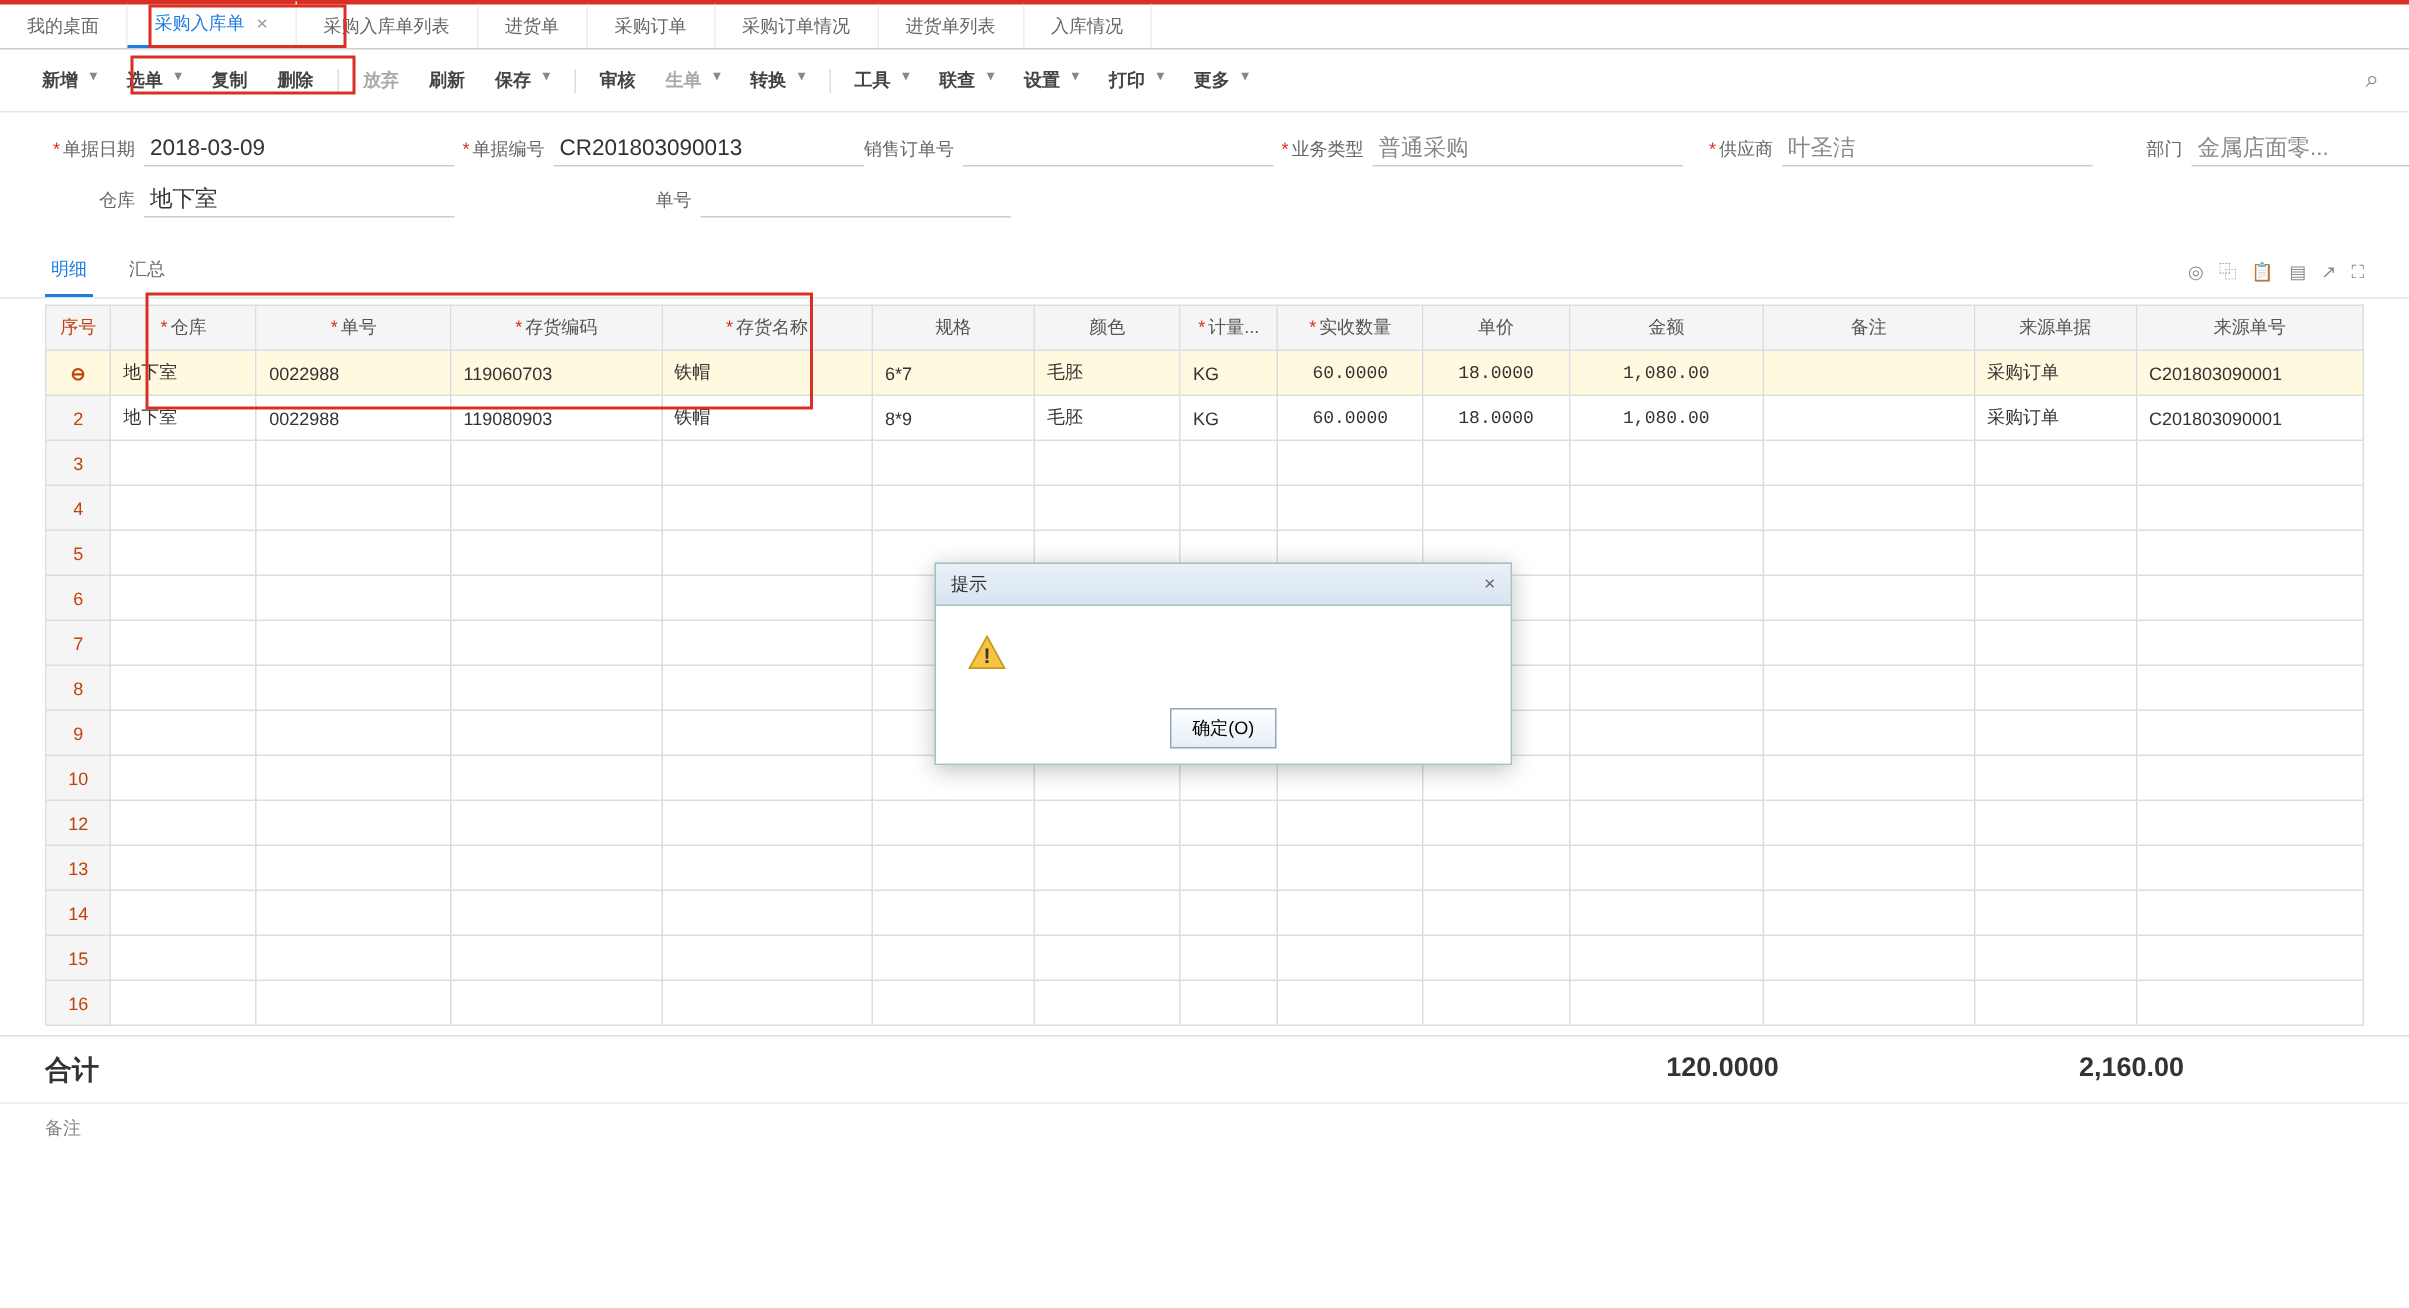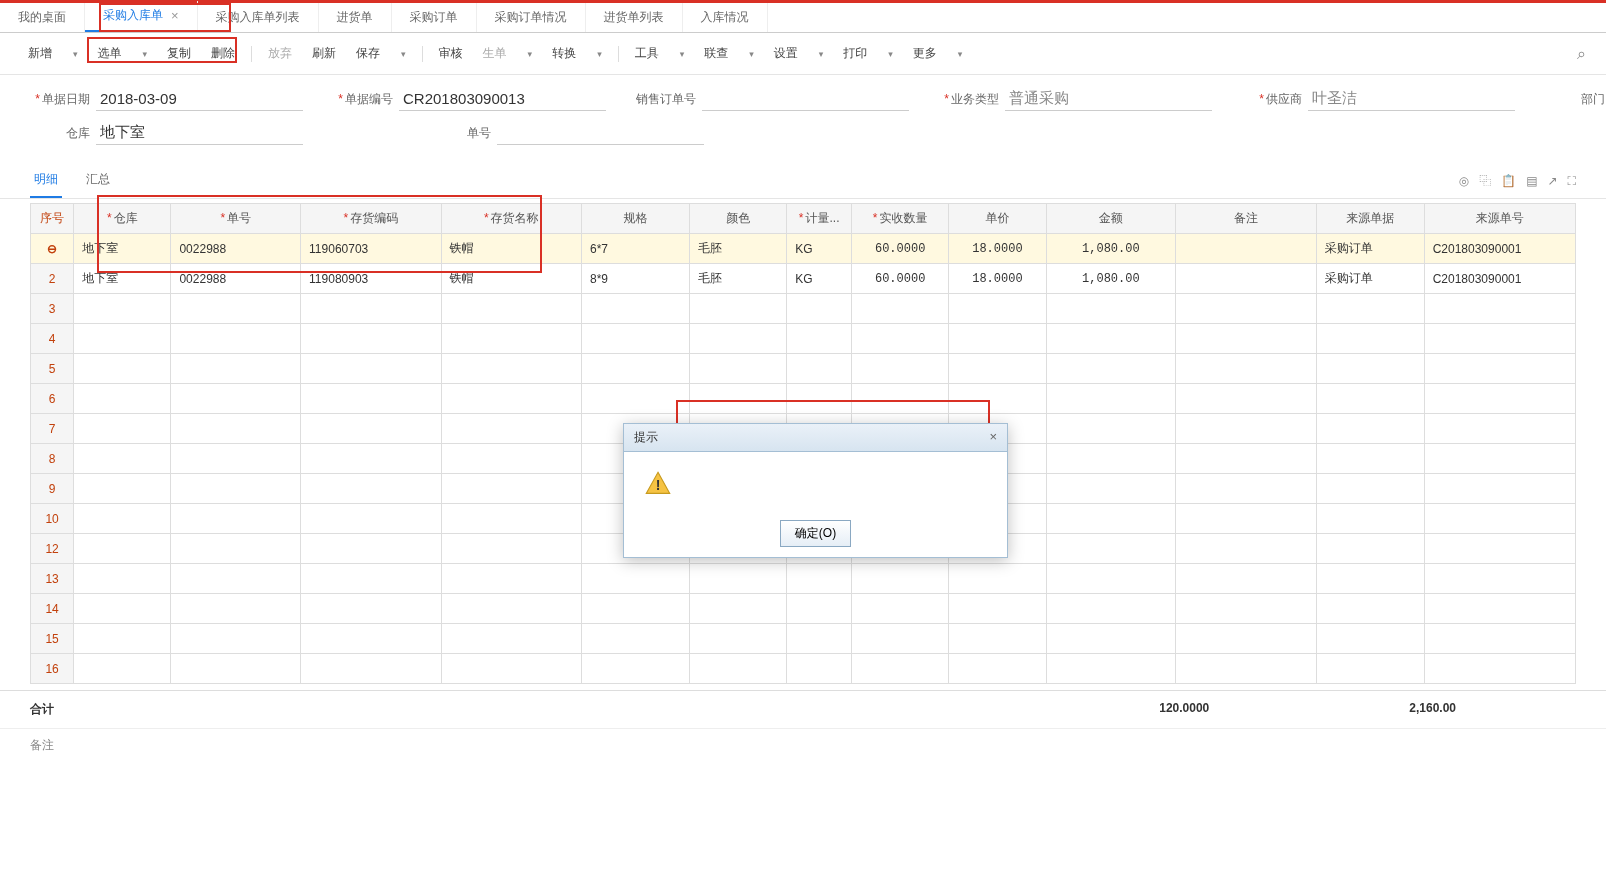--- a/index.html
+++ b/index.html
@@ -3,53 +3,53 @@
   <meta charset="utf-8">
   <style>
     * { box-sizing: border-box; margin: 0; padding: 0; font-family: "Microsoft YaHei", sans-serif; }
     body { font-size: 12px; color: #333; background: #fff; overflow: hidden; }
     .topbar { height: 3px; background: #d93025; }
     .tabs { display: flex; border-bottom: 1px solid #ccc; height: 30px; align-items: flex-end; }
     .tab { padding: 6px 18px; color: #666; cursor: pointer; border-right: 1px solid #eee; display: flex; align-items: center; }
     .tab.active { color: #1e7be4; border-bottom: 2px solid #1e7be4; position: relative; }
     .tab .close { margin-left: 8px; color: #999; font-size: 13px; }
     .toolbar { display: flex; align-items: center; padding: 8px 20px; border-bottom: 1px solid #e5e5e5; gap: 4px; }
-    .tb-item { padding: 4px 8px; color: #444; cursor: pointer; display: flex; align-items: center; gap: 21px; }
+    .tb-item { padding: 4px 8px; color: #444; cursor: pointer; display: flex; gap: 8px; font-weight: bold; }
     .tb-item.disabled { color: #aaa; }
     .tb-sep { width: 1px; height: 16px; background: #ddd; margin: 0 4px; }
     .caret { font-size: 9px; color: #888; }
     .tb-right { margin-left: auto; display: flex; gap: 8px; }
     .form-area { padding: 12px 30px 8px; }
-    .form-row { display: flex; gap: 30px; margin-bottom: 10px; align-items: center; }
+    .form-row { display: flex; margin-bottom: 10px; align-items: center; }
     .field { display: flex; align-items: center; gap: 6px; }
     .field label { color: #666; min-width: 60px; text-align: right; font-size: 12px; }
     .req::before { content: "*"; color: #d93025; margin-right: 2px; }
     .field input { border: none; border-bottom: 1px solid #ccc; padding: 3px 4px; font-size: 15px; min-width: 120px; color: #333; }
     .field input:read-only { color: #888; }
     .subtabs { display: flex; gap: 20px; padding: 0 30px; border-bottom: 1px solid #e5e5e5; position: relative; }
     .subtab { padding: 8px 4px; color: #666; cursor: pointer; }
     .subtab.active { color: #1e7be4; border-bottom: 2px solid #1e7be4; }
     .subtab-icons { margin-left: auto; display: flex; gap: 10px; align-items: center; color: #888; }
     .grid-wrap { padding: 4px 30px 0; }
     table { border-collapse: collapse; width: 100%; table-layout: fixed; }
     th, td { border: 1px solid #ddd; padding: 6px 8px; text-align: left; font-size: 12px; height: 30px; overflow: hidden; white-space: nowrap; }
     th { background: #f5f5f5; color: #555; font-weight: normal; text-align: center; }
     th .req-h::before { content: "*"; color: #d93025; margin-right: 2px; }
     .col-seq { width: 40px; text-align: center; background: #f5f5f5; color: #c2410c; }
     .row-hl td { background: #fff9e0; }
     .row-hl .col-seq { background: #fff9e0; }
     .num { text-align: center; font-family: Liberation Mono, monospace; }
-    .footer-sum { display: flex; padding: 10px 30px; border-top: 1px solid #ddd; font-size: 12px; color: #333; margin-top: 6px; }
+    .footer-sum { display: flex; padding: 10px 30px; border-top: 1px solid #ddd; font-size: 18px; color: #333; margin-top: 6px; }
     .footer-sum .lbl { font-weight: bold; }
     .footer-sum .v1 { margin-left: auto; margin-right: 200px; font-weight: bold; }
     .footer-sum .v2 { margin-right: 120px; font-weight: bold; }
     .remark-row { padding: 8px 30px; color: #888; border-top: 1px solid #eee; }
     
     .hl-box { position: absolute; border: 2px solid #d93025; pointer-events: none; z-index: 20; }
-    .dialog { position: absolute; top: 375px; left: 623px; width: 385px; background: #bef264; border: 1px solid #a4bed4; box-shadow: 0 3px 15px rgba(0,0,0,.25); z-index: 110; margin-top: 48px; }
+    .dialog { position: absolute; top: 375px; left: 623px; width: 385px; background: #bef264; border: 1px solid #a4bed4; box-shadow: 0 3px 15px rgba(0,0,0,.25); z-index: 110; }
     .dialog-title { background: linear-gradient(#eaf1f8,#d7e4f0); padding: 5px 10px; font-size: 12px; color: #333; border-bottom: 1px solid #a4bed4; display: flex; justify-content: space-between; }
     .dialog-title .x { cursor: pointer; color: #666; font-size: 13px; }
     .dialog-body { padding: 18px 20px 12px; display: flex; gap: 14px; background: #fff; }
     .warn-icon { width: 28px; height: 28px; flex-shrink: 0; }
     .dialog-msg { font-size: 12px; color: #333; line-height: 1.7; }
     .dialog-foot { text-align: center; padding: 10px; background: #fff; }
     .dialog-btn { padding: 4px 14px; border: 1px solid #8aa8c2; background: linear-gradient(#fff,#e6eef6); cursor: pointer; font-size: 12px; }
   </style>
 </head>
 <body>

